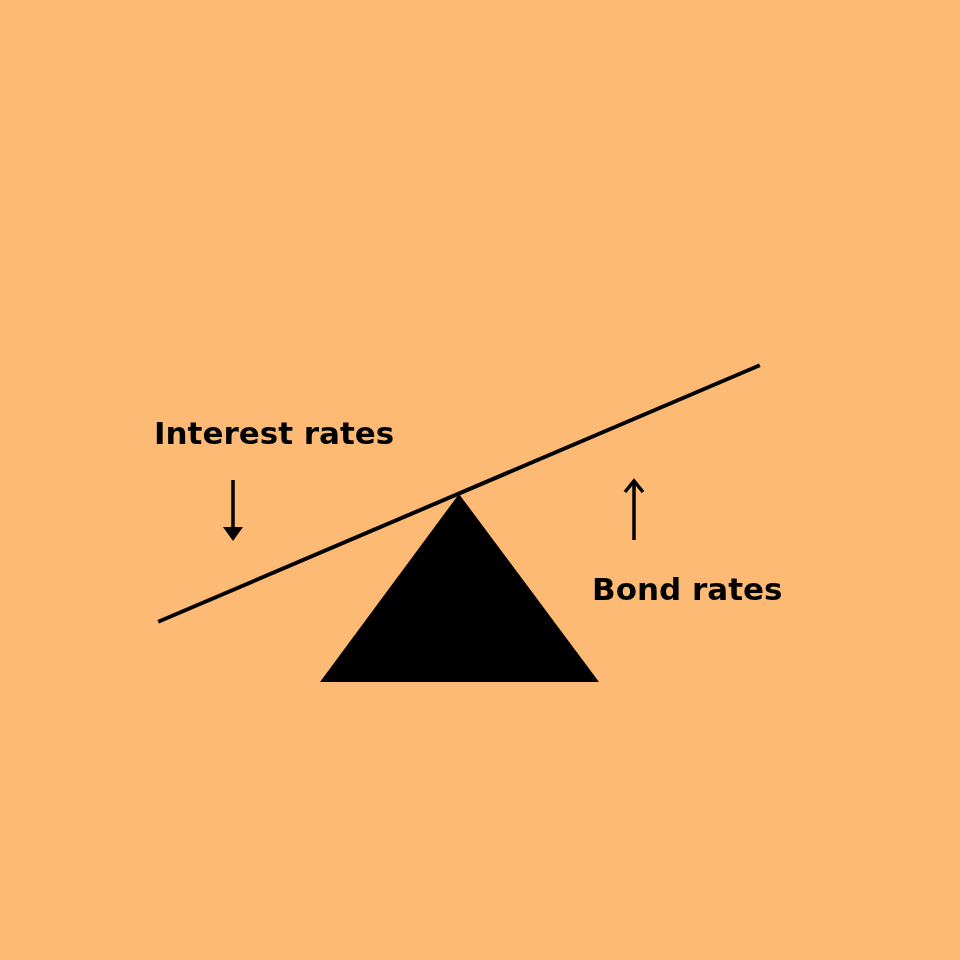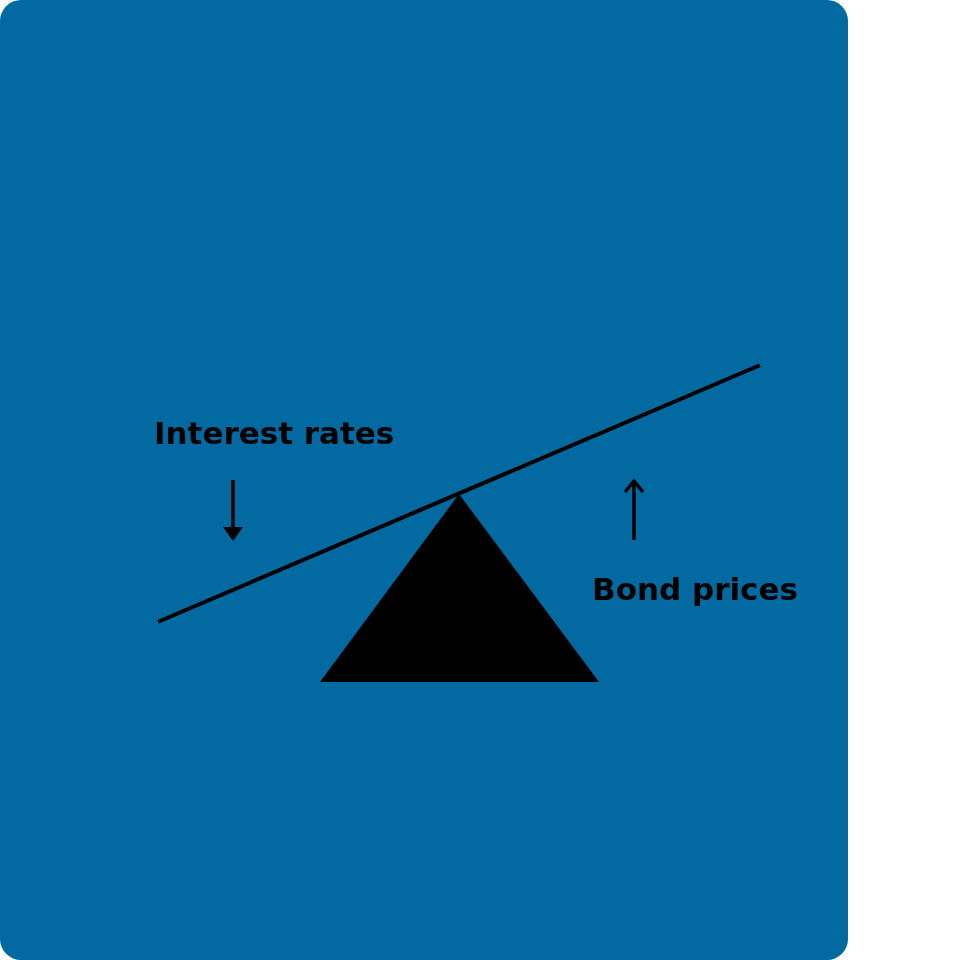--- a/index.html
+++ b/index.html
@@ -1,16 +1,16 @@
 <!DOCTYPE html>
 <html><head>
   <meta charset="utf-8">
   <style>
     html, body { margin: 0; padding: 0; background: #ffffff; }
-    .canvas { position: relative; width: 848px; height: 960px; background: #0369a1; overflow: hidden; border-radius: 21px; }
+    .canvas { position: relative; width: 960px; height: 960px; background: #fdba74; overflow: hidden; }
     svg.scene { position: absolute; left: 0; top: 0; }
     .label {
       position: absolute;
       font-family: "DejaVu Sans", "Liberation Sans", sans-serif;
       font-weight: bold;
       font-size: 31px;
       color: #000000;
       white-space: nowrap;
       line-height: 1;
     }
@@ -28,14 +28,14 @@
       <line x1="233" y1="480" x2="233" y2="530" stroke="#000000" stroke-width="3.5"></line>
       <polygon points="223,527 243,527 233,541" fill="#000000"></polygon>
     </g>
     <g>
       <line x1="634" y1="482" x2="634" y2="540" stroke="#000000" stroke-width="3.5"></line>
       <polyline points="625,492 634,481 643,492" fill="none" stroke="#000000" stroke-width="3.5" stroke-linejoin="miter"></polyline>
     </g>
   </svg>
 
   <div class="label label-left">Interest rates</div>
-  <div class="label label-right">Bond prices</div>
+  <div class="label label-right">Bond rates</div>
 </div>
 
 </body></html>

